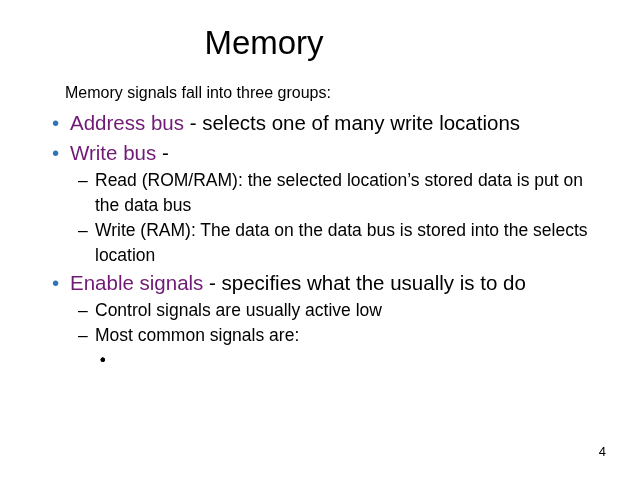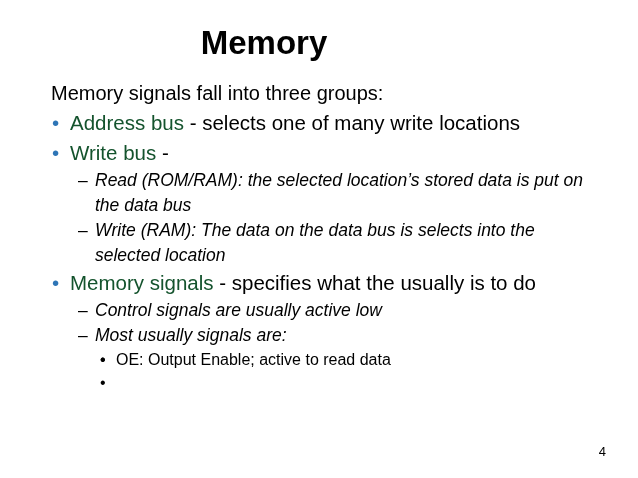--- a/index.html
+++ b/index.html
@@ -25,38 +25,38 @@
 
   
   .slide-title {
     position: absolute;
     top: 24px;
     left: 0;
     width: 528px;
     text-align: center;
     font-size: 33px;
     line-height: 38px;
-    font-weight: 700;
+    font-weight: 400;
     color: #000000;
     letter-spacing: 0px;
   }
 
   
   .body {
     position: absolute;
     top: 78px;
     left: 50px;
     width: 545px;
   }
 
   .intro-line {
-    font-size: 20px;
+    font-size: 16px;
     line-height: 30px;
     color: #000000;
-    margin: 0 0 0 1px;
+    margin: 0 0 0 15px;
     white-space: nowrap;
   }
 
   
   .lvl1 {
     position: relative;
     padding-left: 20px;
     font-size: 20.5px;
     line-height: 30px;
     color: #000000;
@@ -66,21 +66,21 @@
     position: absolute;
     left: 2px;
     top: 0;
     width: 14px;
     text-align: left;
     color: #2E75B6;
     font-size: 20.5px;
     line-height: 30px;
   }
   .hl-blue {
-    color: #14532d;
+    color: #701a75;
   }
 
   
   .lvl2 {
     position: relative;
     padding-left: 45px;
     font-size: 17.5px;
     line-height: 25px;
     color: #000000;
     margin: 0;
@@ -88,21 +88,20 @@
   .lvl2 > .dash-mark {
     position: absolute;
     left: 28px;
     top: 0;
     font-size: 17.5px;
     line-height: 25px;
     color: #000000;
   }
   .lvl2 .l2-text {
     display: block;
-    font-style: italic;
   }
 
   
   .lvl3 {
     position: relative;
     padding-left: 66px;
     font-size: 16px;
     line-height: 23px;
     color: #000000;
     margin: 0;
@@ -151,45 +150,44 @@
       <span class="hl-blue">Write bus</span><span> -</span>
     </div>
 
     <div class="lvl2">
       <span class="dash-mark">–</span>
       <span class="l2-text">Read (ROM/RAM): the selected location’s stored data is put on the data bus</span>
     </div>
 
     <div class="lvl2">
       <span class="dash-mark">–</span>
-      <span class="l2-text">Write (RAM): The data on the data bus is selects into the selected location</span>
+      <span class="l2-text">Write (RAM): The data on the data bus is stored into the selects location</span>
     </div>
 
     <div class="lvl1 gap-before-lvl1">
       <span class="bullet-dot">•</span>
-      <span class="hl-blue">Memory signals</span><span> - specifies what the usually is to do</span>
+      <span class="hl-blue">Enable signals</span><span> - specifies what the usually is to do</span>
     </div>
 
     <div class="lvl2">
       <span class="dash-mark">–</span>
       <span class="l2-text">Control signals are usually active low</span>
     </div>
 
     <div class="lvl2">
       <span class="dash-mark">–</span>
-      <span class="l2-text">Most usually signals are:</span>
+      <span class="l2-text">Most common signals are:</span>
     </div>
 
     <div class="lvl3">
       <span class="bullet-dot-sm">•</span>
     </div>
 
     <div class="lvl3">
       <span class="bullet-dot-sm">•</span>
-      <span>OE: Output Enable; active to read data</span>
     </div>
 
     <div class="lvl3">
       <span class="bullet-dot-sm">•</span>
     </div>
 
   </div>
 
   <div class="page-number">4</div>
 

